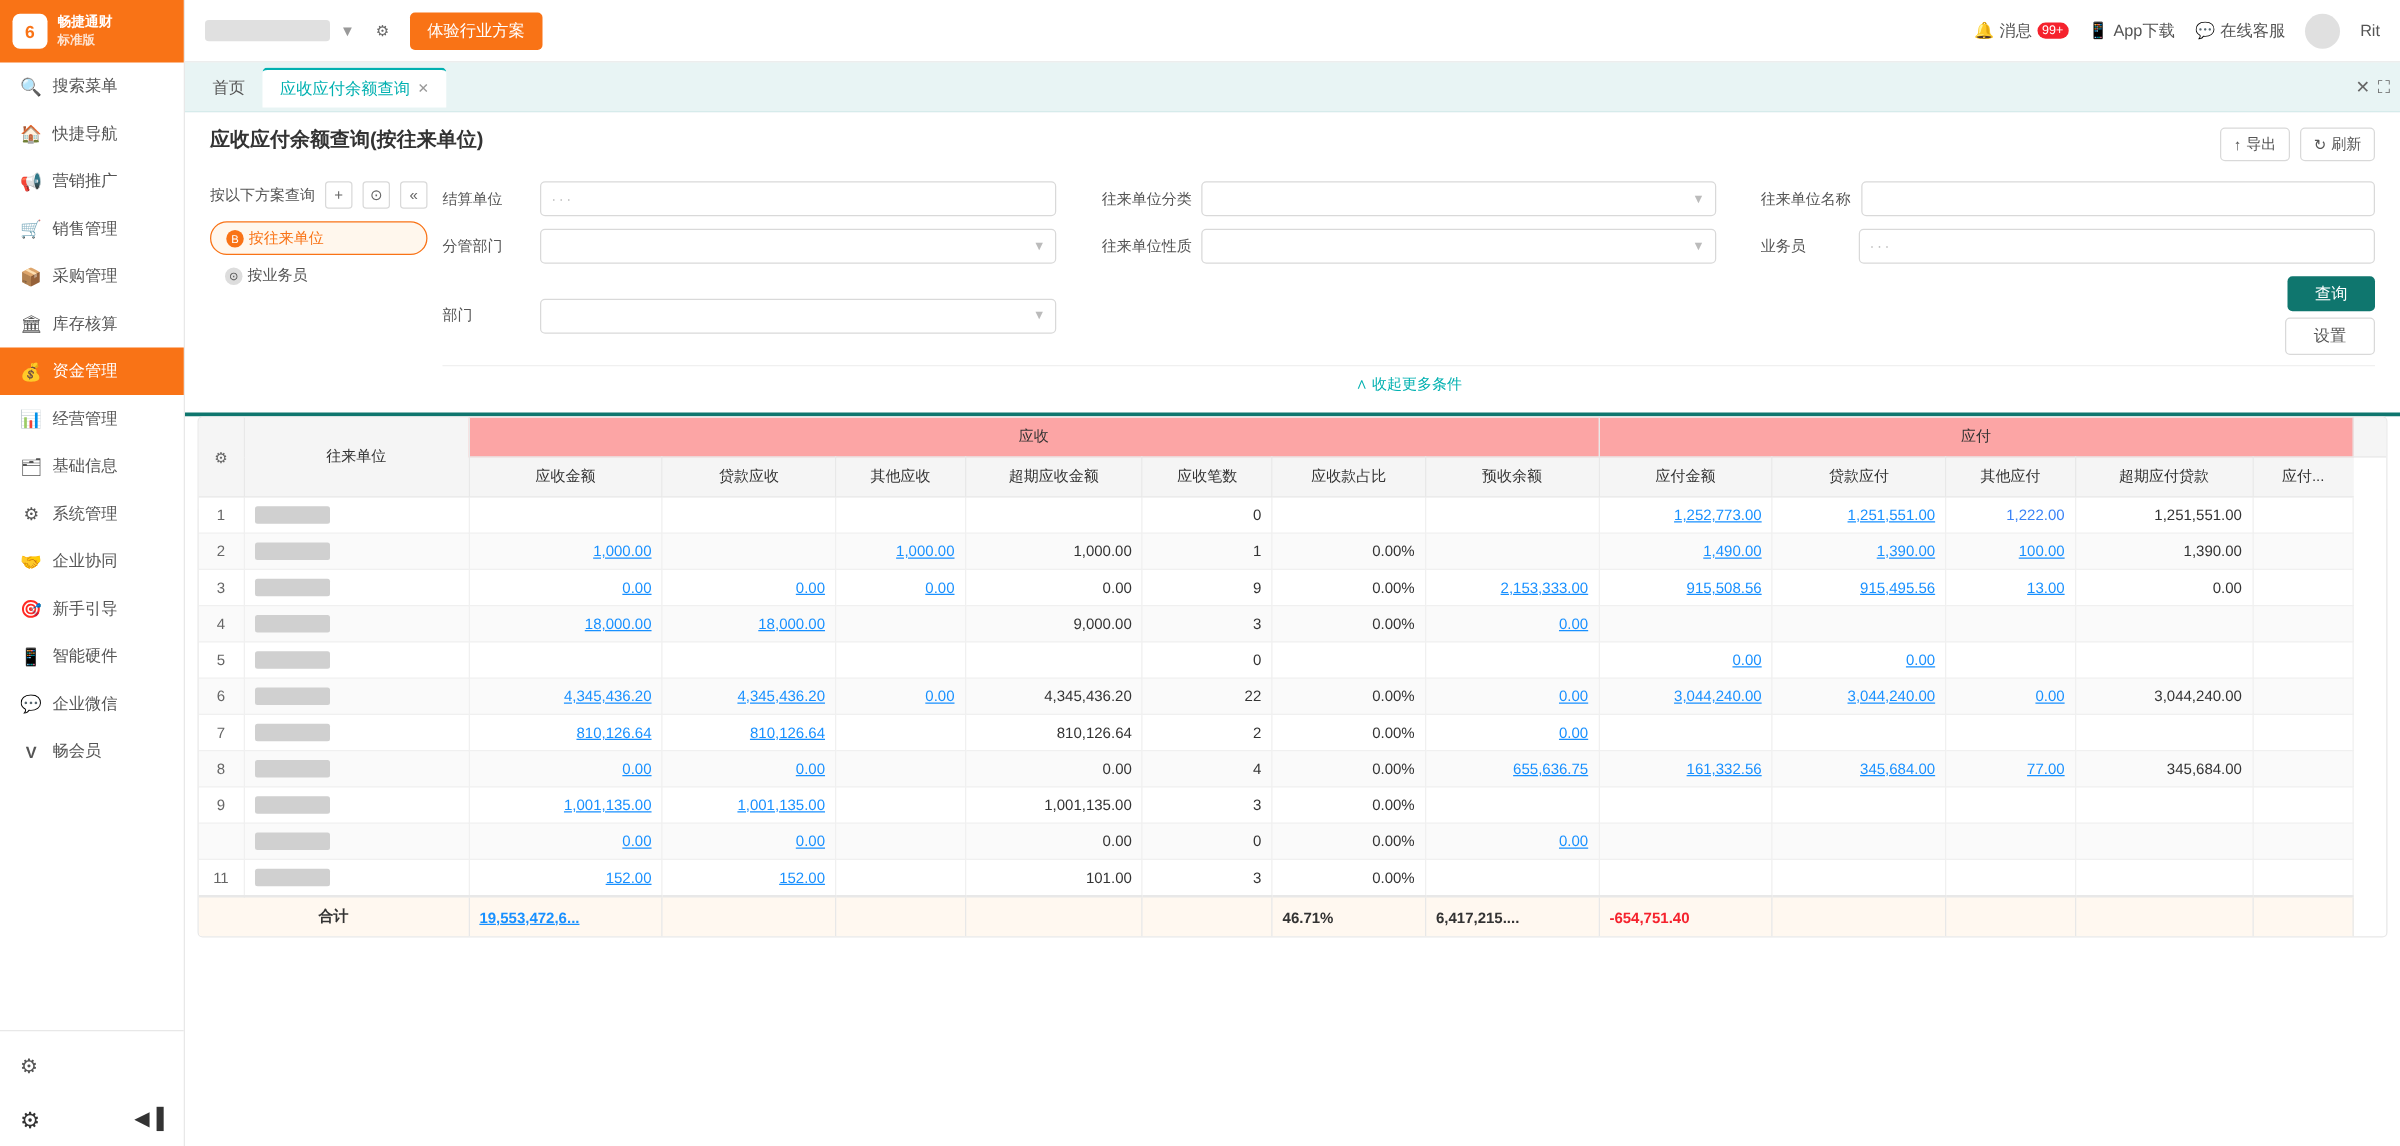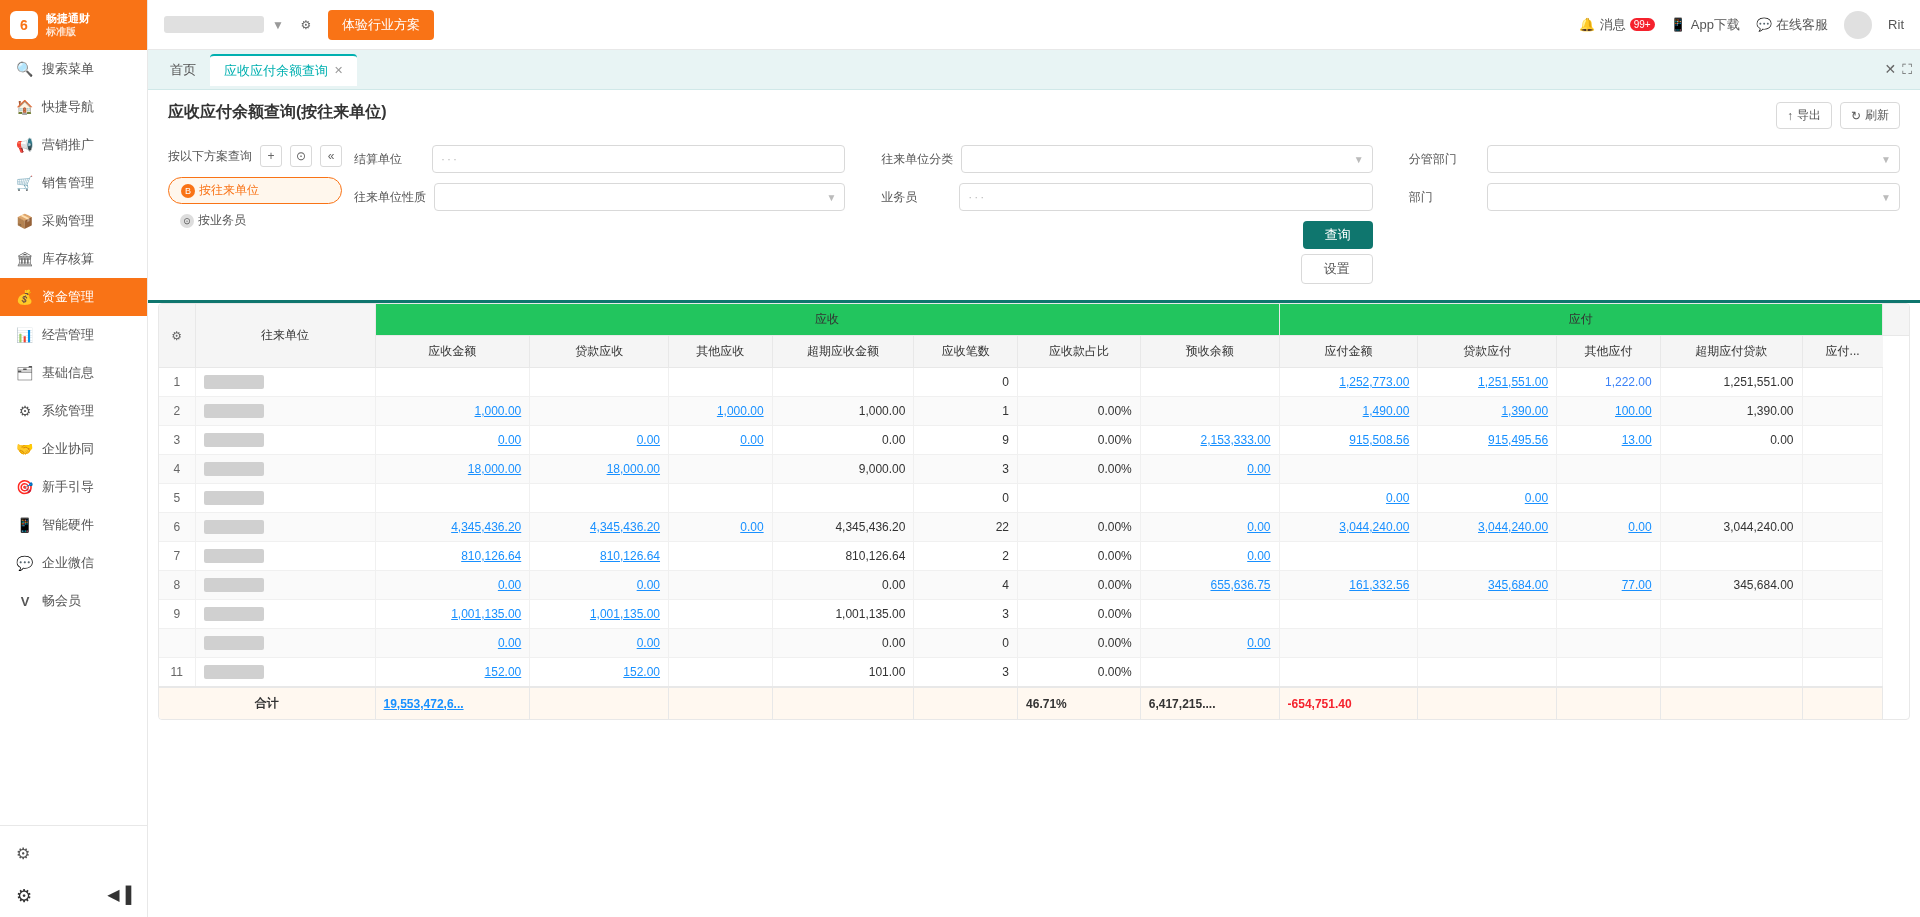--- a/index.html
+++ b/index.html
@@ -60,21 +60,21 @@
     .filter-option { display: flex; align-items: center; gap: 4px; padding: 4px 12px; border-radius: 14px; cursor: pointer; font-size: 12px; }
     .filter-option.active { background: #fff7ed; color: #f97316; border: 1px solid #f97316; }
     .filter-option-plain { display: flex; align-items: center; gap: 4px; padding: 4px 12px; cursor: pointer; font-size: 12px; color: #555; }
 
     
     .table-section { flex: 1; overflow: auto; padding: 0 10px 10px; }
     .table-wrapper { border: 1px solid #e8e8e8; border-radius: 4px; overflow: hidden; }
     table { width: 100%; border-collapse: collapse; font-size: 12px; }
     thead tr th { background: #f5f5f5; padding: 7px 8px; text-align: center; border-right: 1px solid #e8e8e8; border-bottom: 1px solid #e8e8e8; color: #333; font-weight: 500; white-space: nowrap; }
     thead tr th:last-child { border-right: none; }
-    .th-group { background: #22c55e; }
+    .th-group { background: #fca5a5; }
     tbody tr td { padding: 7px 8px; border-right: 1px solid #f0f0f0; border-bottom: 1px solid #f0f0f0; text-align: right; white-space: nowrap; color: #333; }
     tbody tr td:first-child { text-align: center; color: #666; }
     tbody tr td:nth-child(2) { text-align: left; }
     tfoot tr td { padding: 7px 8px; background: #fff8f0; font-weight: bold; border-top: 2px solid #e8e8e8; border-right: 1px solid #e8e8e8; }
     .settings-icon { cursor: pointer; color: #666; }
   </style>
 </head>
 <body>
 
 <div class="sidebar">
@@ -247,20 +247,26 @@
                 <span class="dots">···</span>
               </div>
             </div>
             <div class="filter-item">
               <span class="filter-item-label">往来单位分类</span>
               <div class="filter-input">
                 <span></span>
                 <span class="filter-arrow">▼</span>
               </div>
             </div>
+            <div class="filter-item">
+              <span class="filter-item-label">往来单位名称</span>
+              <div class="filter-input">
+                <span></span>
+              </div>
+            </div>
 
             <div class="filter-item">
               <span class="filter-item-label">分管部门</span>
               <div class="filter-input">
                 <span></span>
                 <span class="filter-arrow">▼</span>
               </div>
             </div>
             <div class="filter-item">
               <span class="filter-item-label">往来单位性质</span>
@@ -281,20 +287,24 @@
               <div class="filter-input">
                 <span></span>
                 <span class="filter-arrow">▼</span>
               </div>
             </div>
             <div></div>
             <div style="display:flex;flex-direction:column;gap:5px;align-items:flex-end;">
               <button style="background:#0f766e;color:white;border:none;padding:5px 22px;border-radius:4px;cursor:pointer;font-size:13px;">查询</button>
               <button style="background:white;color:#555;border:1px solid #d9d9d9;padding:5px 22px;border-radius:4px;cursor:pointer;font-size:13px;">设置</button>
             </div>
+          </div>
+          <div class="collapse-bar">
+            <span>∧</span>
+            <span>收起更多条件</span>
           </div>
         </div>
       </div>
     </div>
 
     <div class="table-section">
       <div class="table-wrapper">
         <table>
           <thead>
             <tr>

